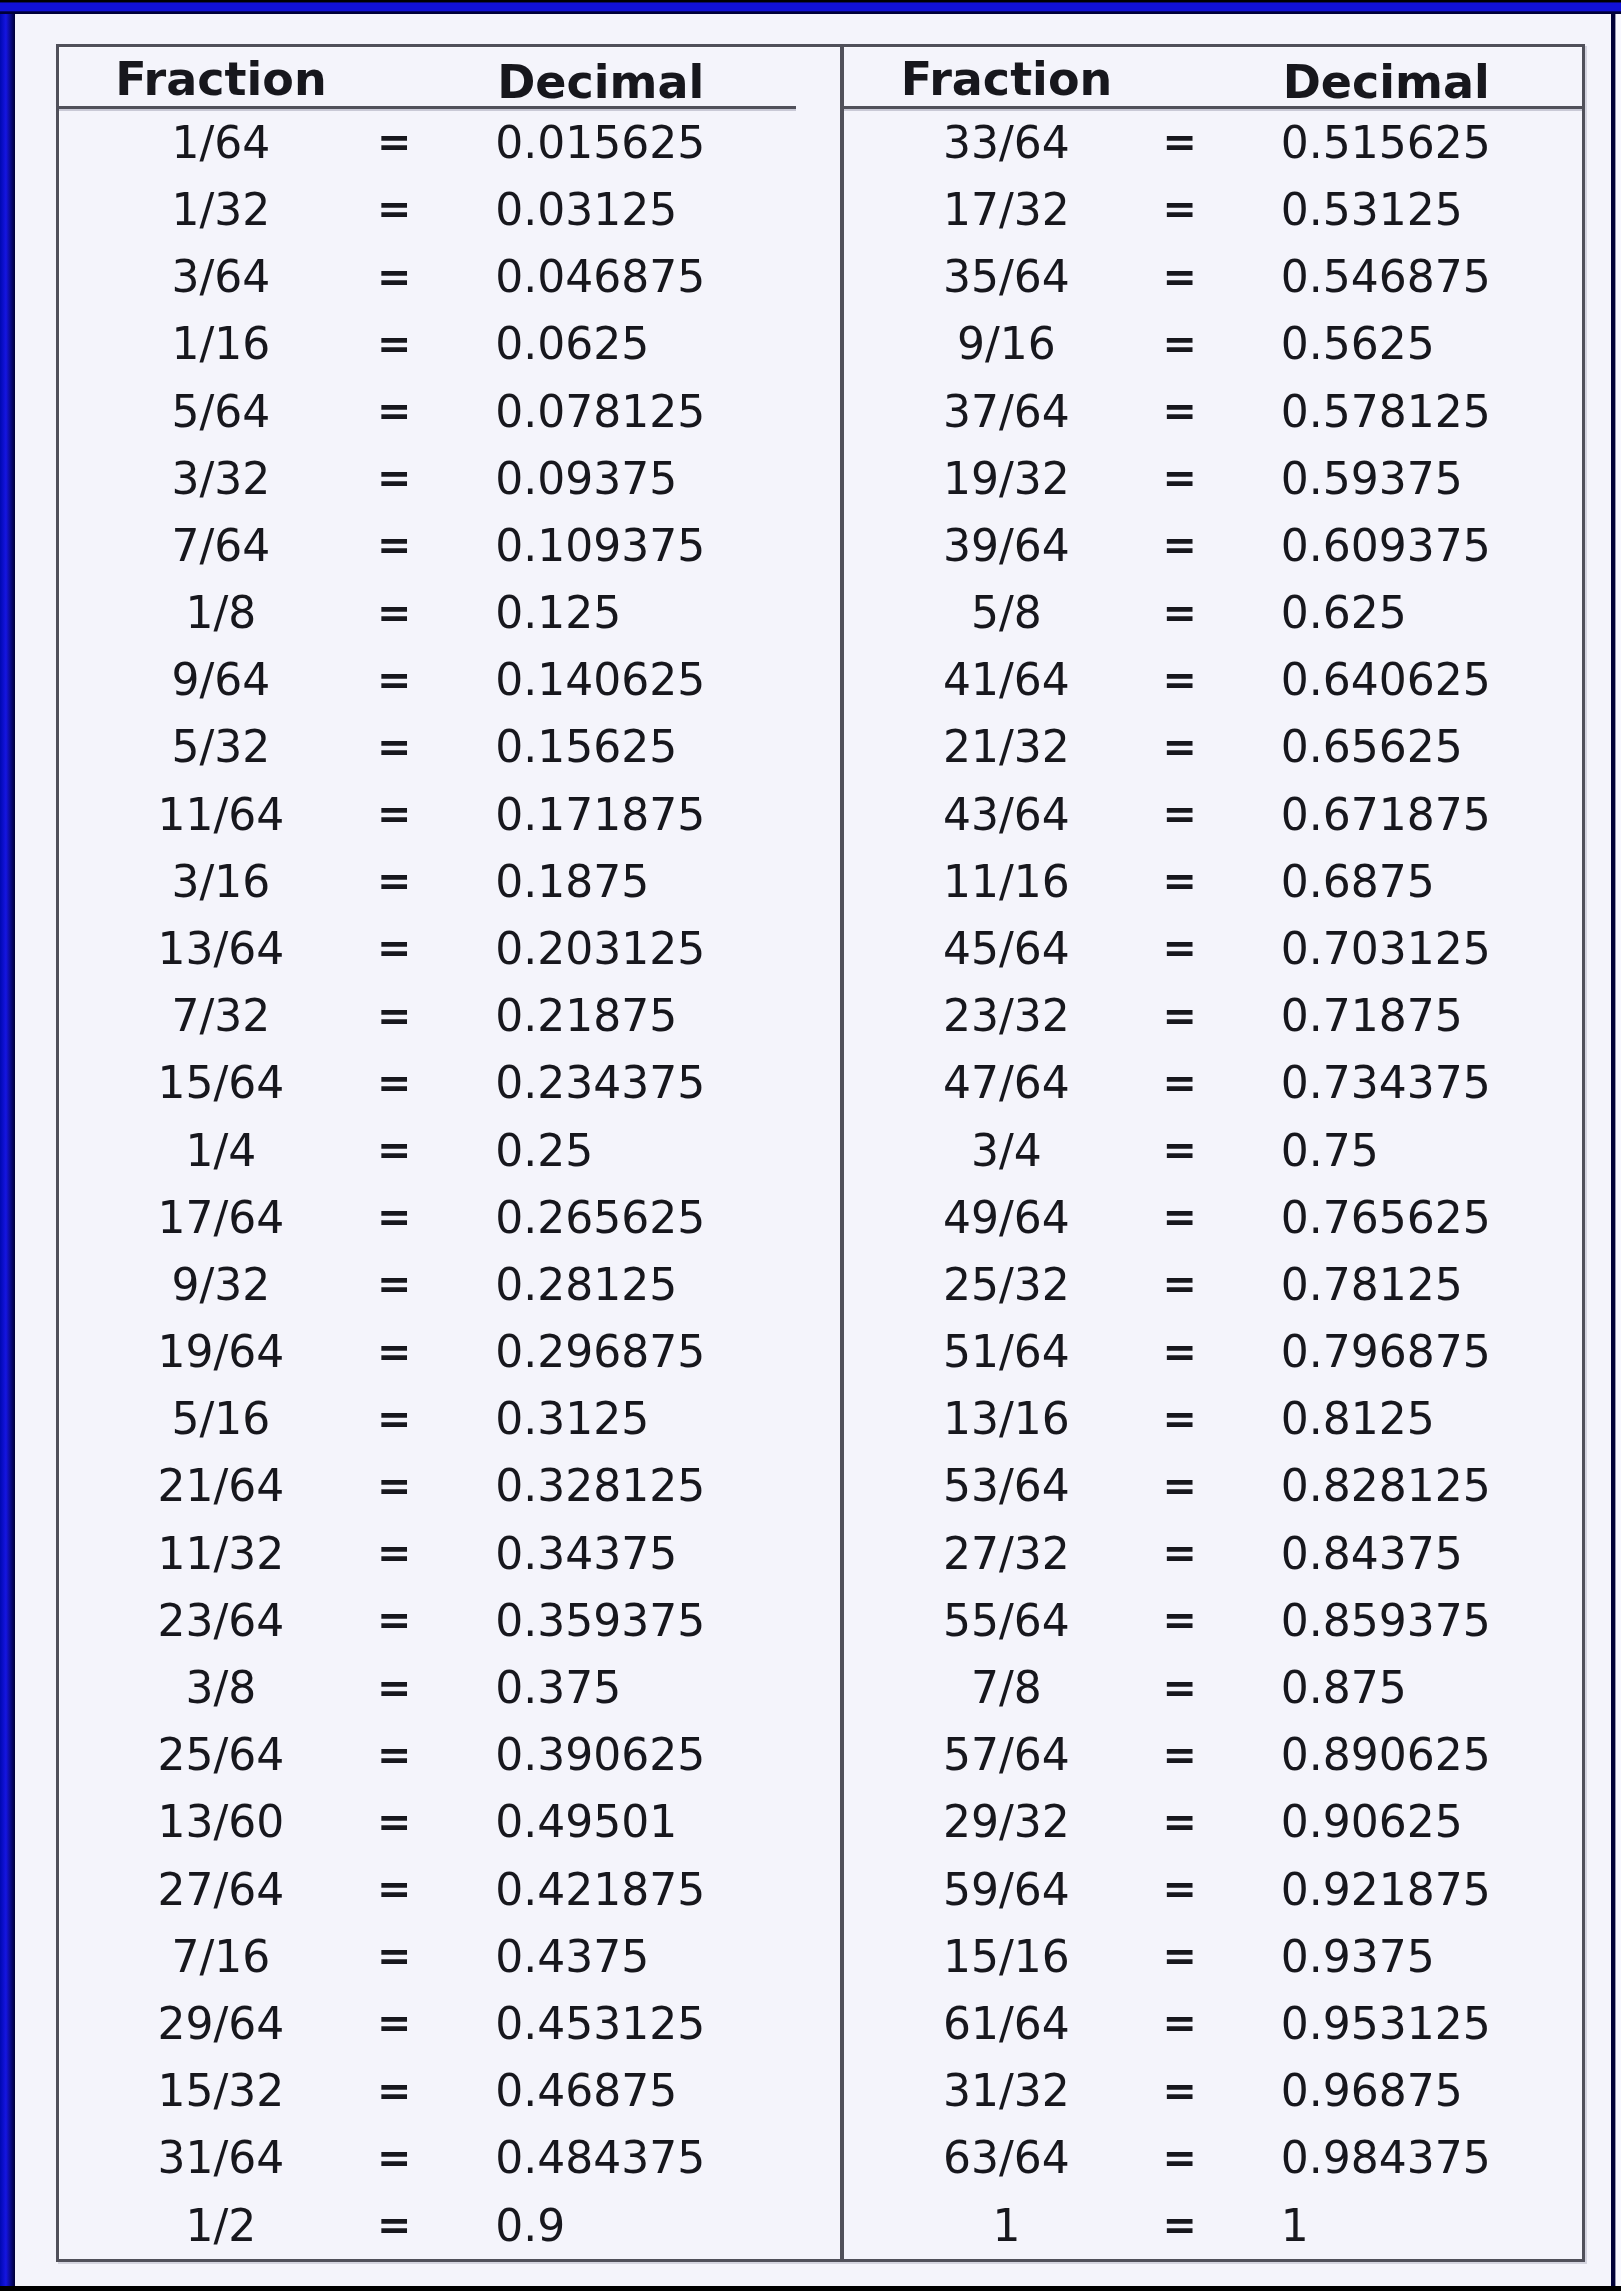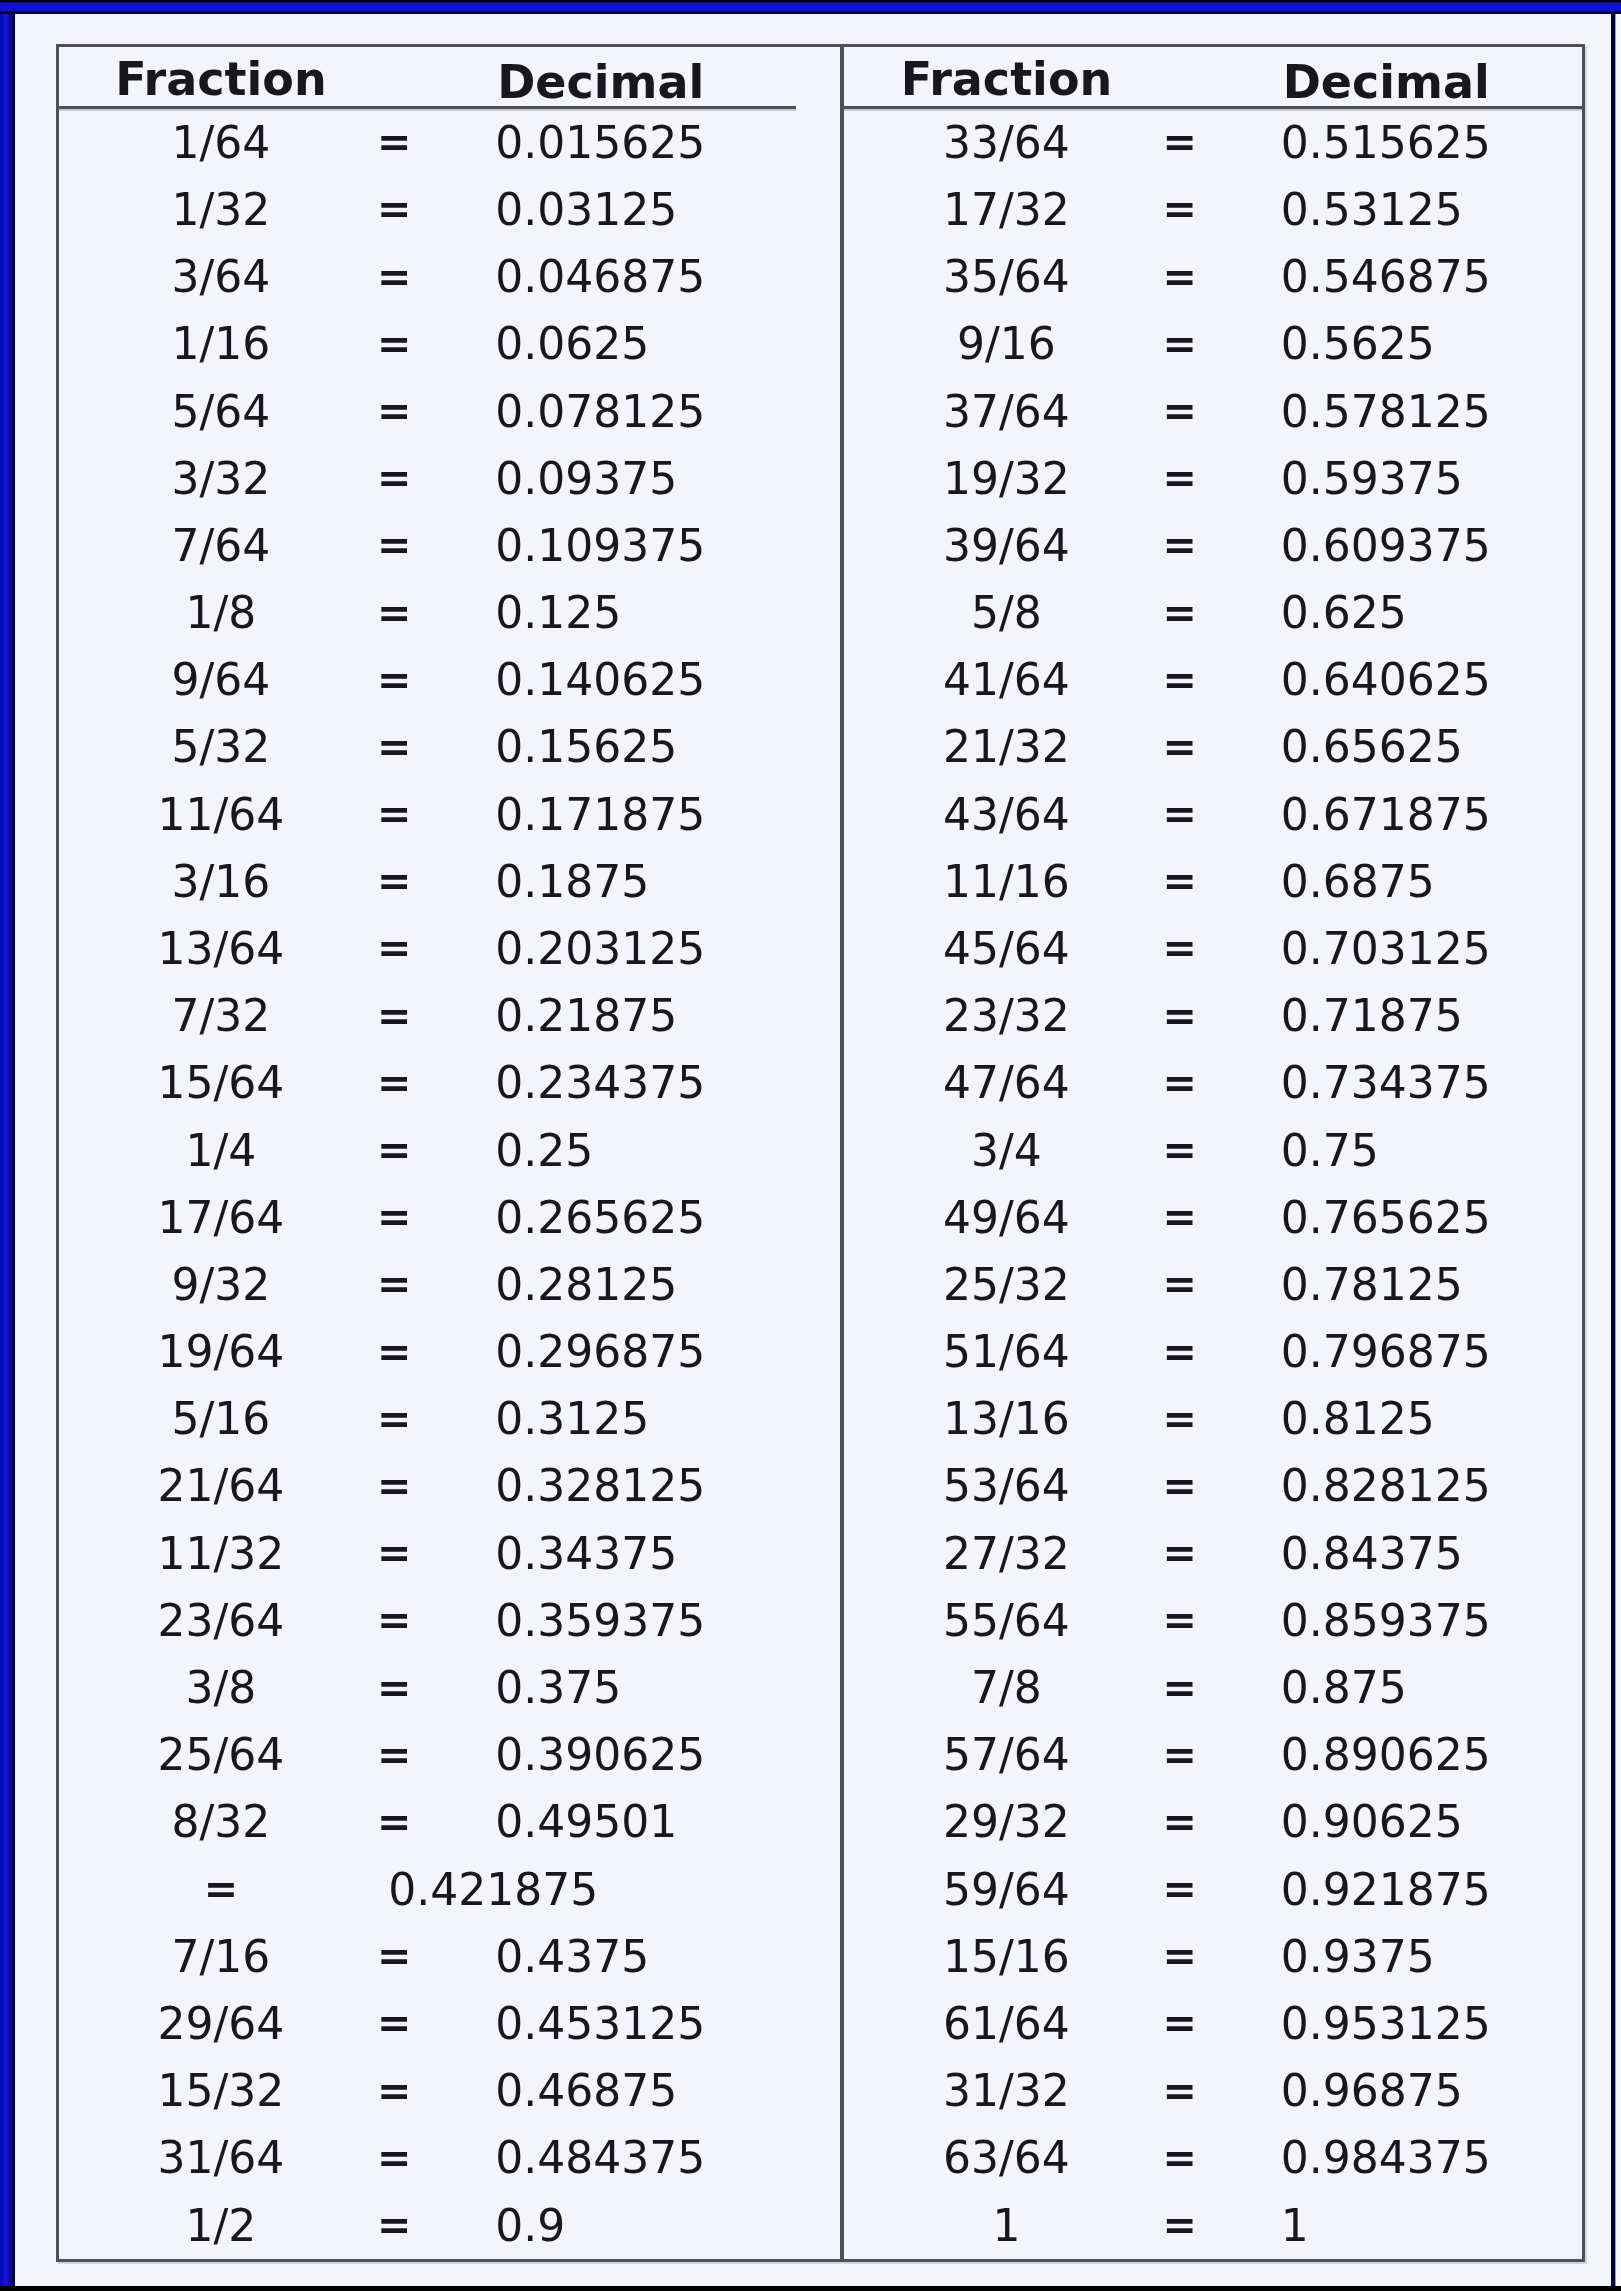--- a/index.html
+++ b/index.html
@@ -270,26 +270,27 @@
     <span class="decimal">0.375</span>
   </div>
 
   <div class="row">
     <span class="fraction">25/64</span>
     <span class="equals">=</span>
     <span class="decimal">0.390625</span>
   </div>
 
   <div class="row">
-    <span class="fraction">8/32</span>
+    <span class="fraction">13/60</span>
     <span class="equals">=</span>
     <span class="decimal">0.49501</span>
   </div>
 
   <div class="row">
+    <span class="fraction">27/64</span>
     <span class="equals">=</span>
     <span class="decimal">0.421875</span>
   </div>
 
   <div class="row">
     <span class="fraction">7/16</span>
     <span class="equals">=</span>
     <span class="decimal">0.4375</span>
   </div>
 

